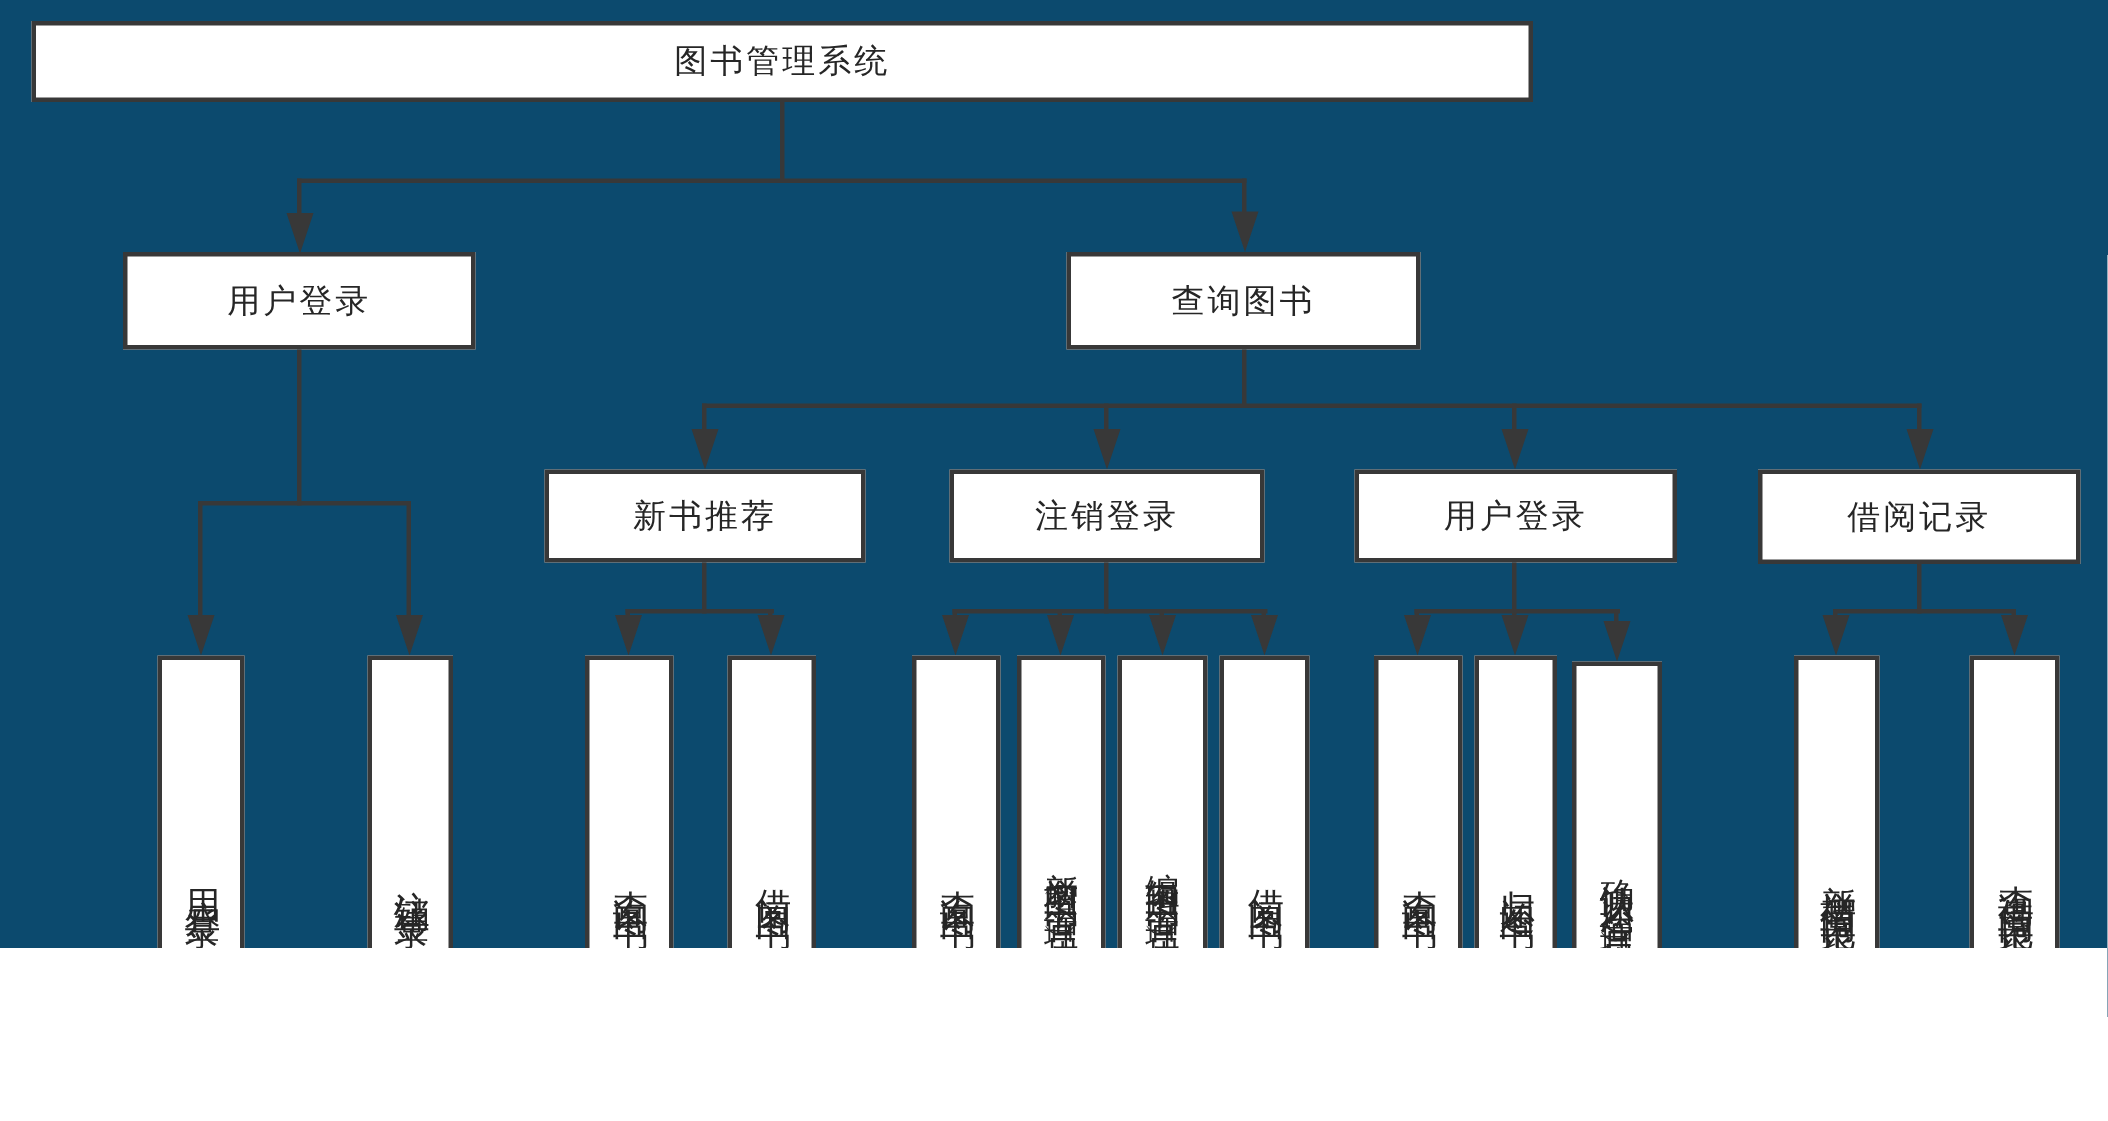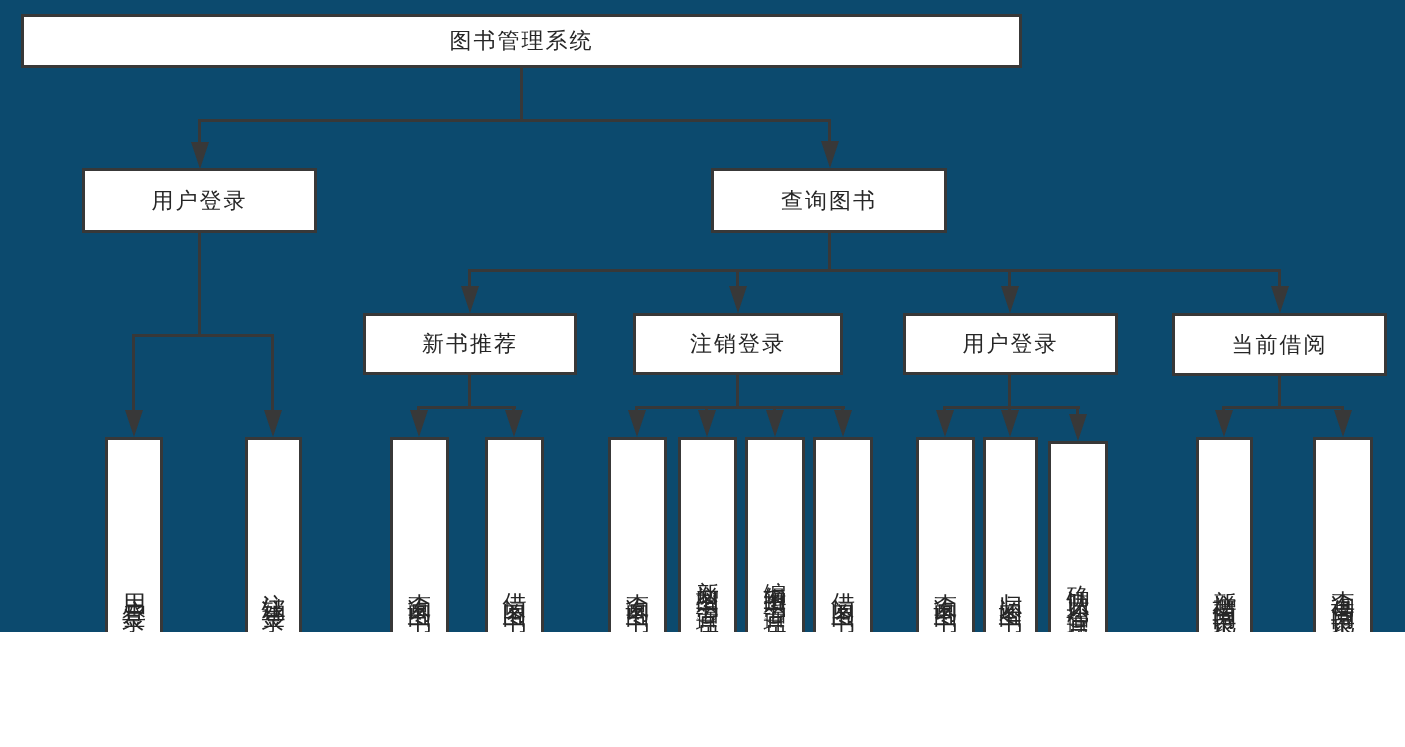--- a/index.html
+++ b/index.html
@@ -94,21 +94,21 @@
   <div class="hbox" style="left:363px;top:313px;width:214px;height:62px">
     <span>新书推荐</span>
   </div>
   <div class="hbox" style="left:633px;top:313px;width:210px;height:62px">
     <span>注销登录</span>
   </div>
   <div class="hbox" style="left:903px;top:313px;width:215px;height:62px">
     <span>用户登录</span>
   </div>
   <div class="hbox" style="left:1172px;top:313px;width:215px;height:63px">
-    <span>当前借阅</span>
+    <span>借阅记录</span>
   </div>
 
   <div class="vl" style="left:468px;top:375px;height:34px"></div>
   <div class="hl" style="left:417px;top:406px;width:99px"></div>
   <div class="vl" style="left:736px;top:375px;height:34px"></div>
   <div class="hl" style="left:635px;top:406px;width:210px"></div>
   <div class="vl" style="left:1008px;top:375px;height:34px"></div>
   <div class="hl" style="left:943px;top:406px;width:137px"></div>
   <div class="vl" style="left:1278px;top:376px;height:33px"></div>
   <div class="hl" style="left:1222px;top:406px;width:122px"></div>

